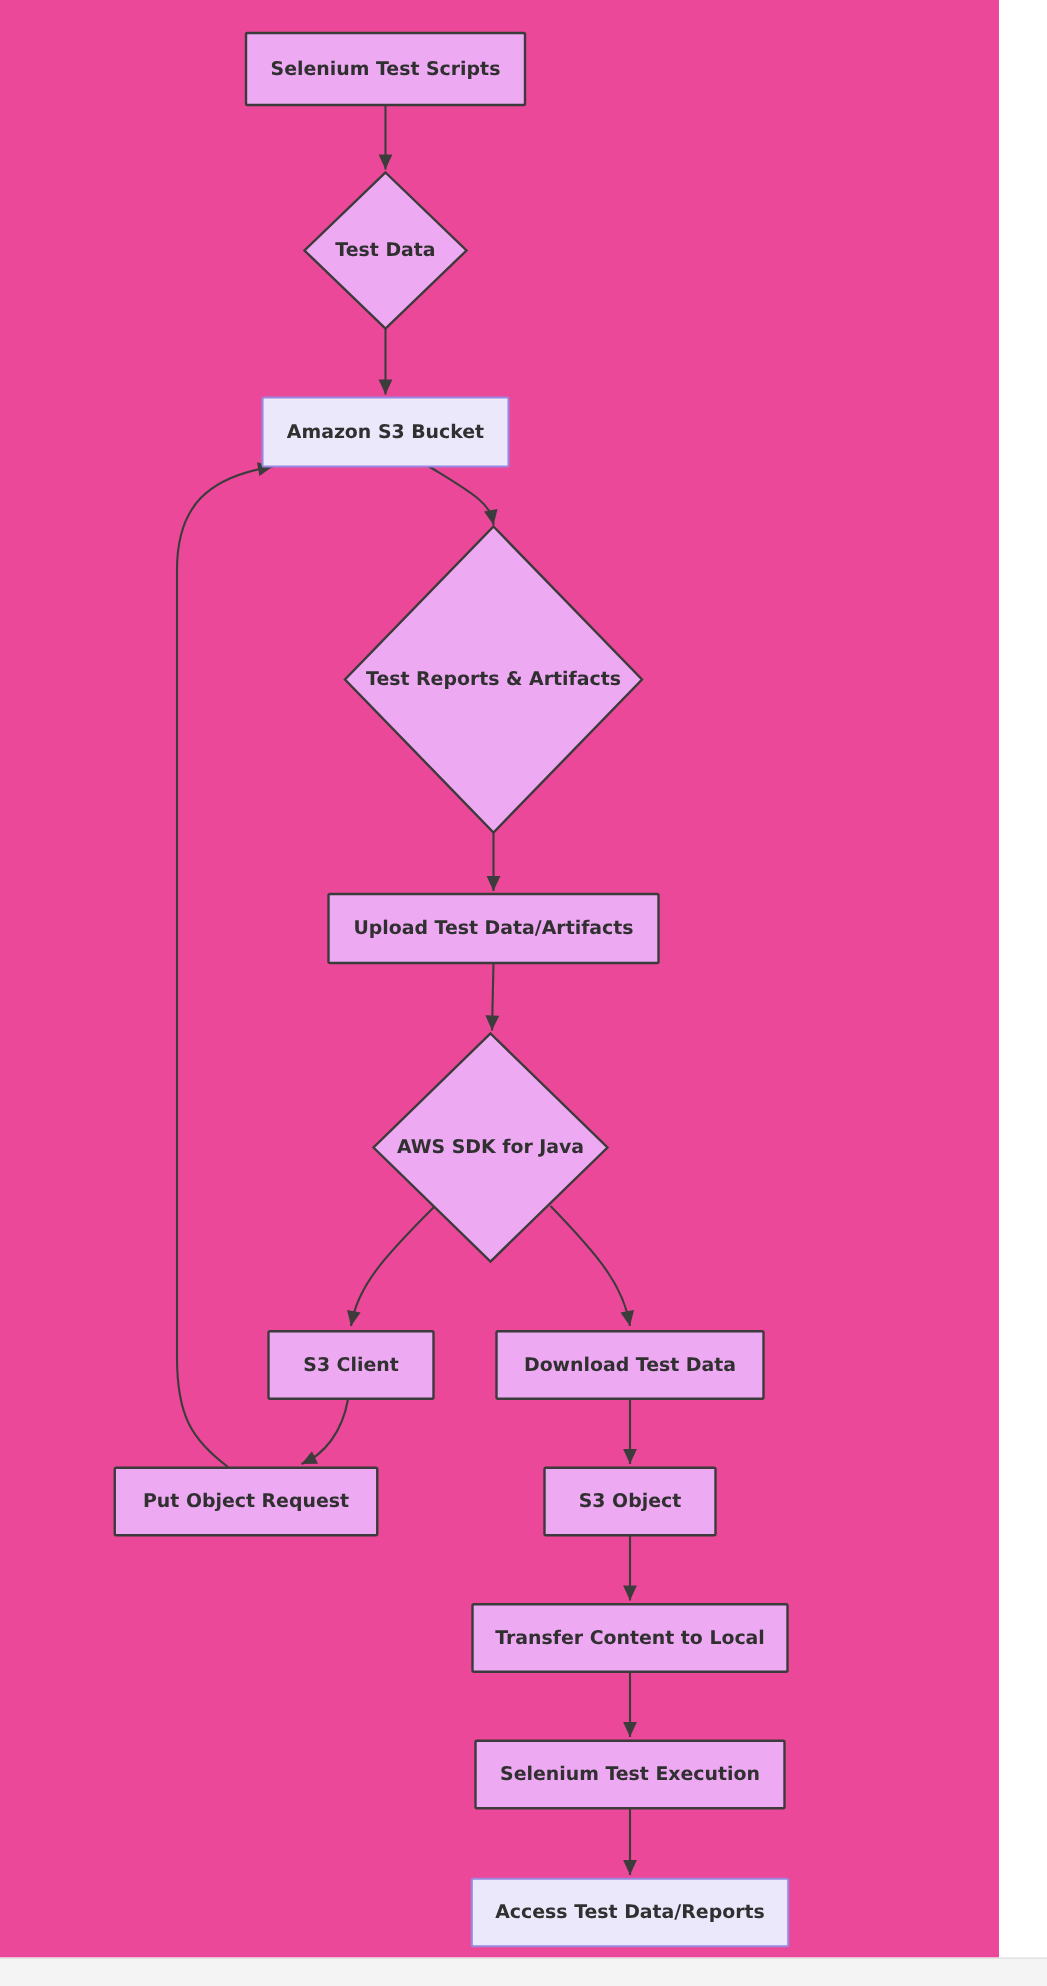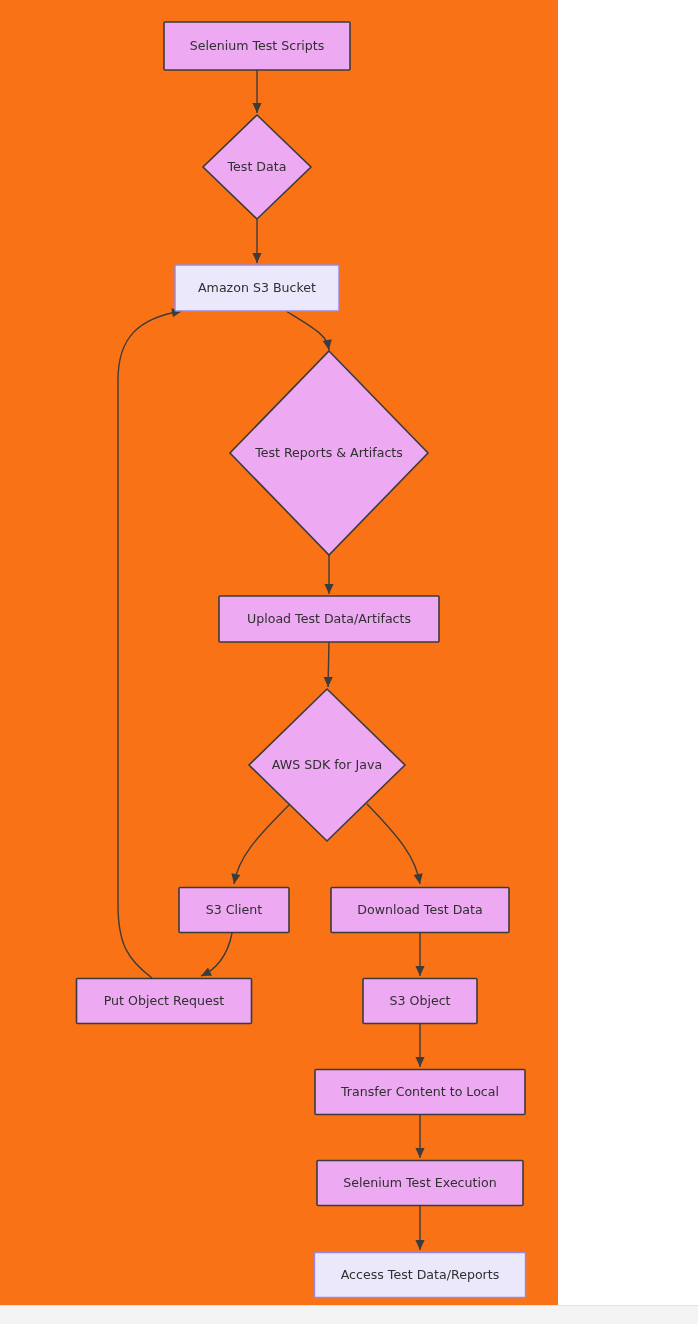--- a/index.html
+++ b/index.html
@@ -10,23 +10,24 @@
   body {
     width: 698px;
     height: 1324px;
     position: relative;
     overflow: hidden;
     font-family: "DejaVu Sans", sans-serif;
   }
   #canvas-wrap {
     position: absolute;
     top: 0; left: 0;
-    width: 558px;
+    width: 666px;
     height: 1324px;
-    background: #f97316;
+    background: #ec4899;
+    font-weight: bold;
   }
   #footer-band {
     position: absolute;
     left: 0;
     top: 1305px;
     width: 698px;
     height: 19px;
     background: #f4f4f4;
     border-top: 1px solid #e2e2e2;
   }

